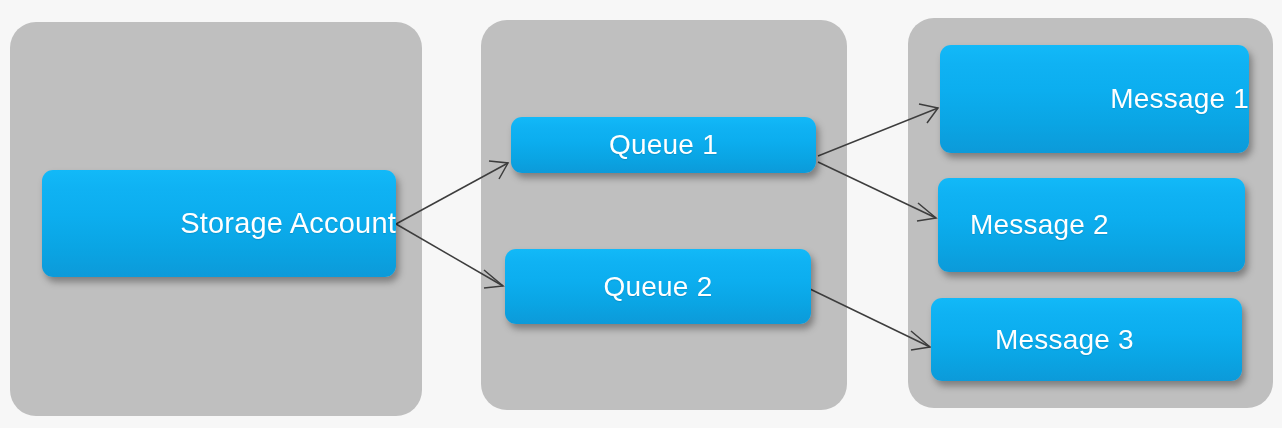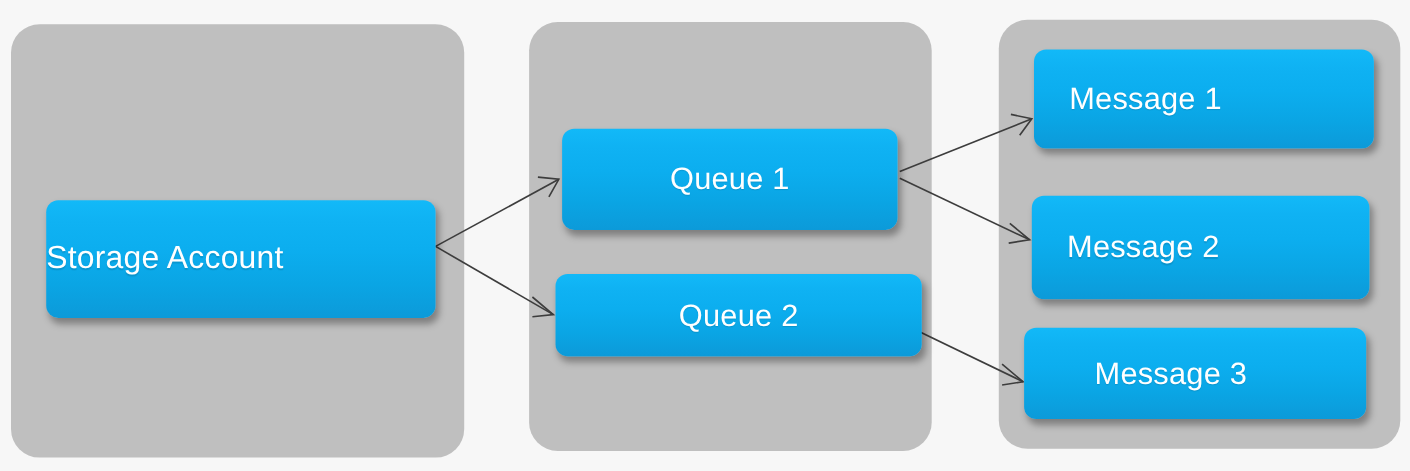--- a/index.html
+++ b/index.html
@@ -48,29 +48,29 @@
   }
   .node-label {
     color: #ffffff;
     font-family: "Liberation Sans", sans-serif;
     font-weight: 400;
     letter-spacing: 0.2px;
     white-space: nowrap;
     text-shadow: 0 1px 1px rgba(0,0,0,0.12);
   }
 
-  #node-storage-account { left: 42px;  top: 170px; width: 354px; height: 107px; justify-content: flex-start; margin-top: 12px; }
+  #node-storage-account { left: 42px;  top: 170px; width: 354px; height: 107px; justify-content: flex-end; }
   #node-storage-account .node-label { font-size: 29px; }
 
-  #node-queue-1 { left: 511px; top: 117px; width: 305px; height: 92px; justify-content: center; }
-  #node-queue-2 { left: 505px; top: 249px; width: 333px; height: 75px; justify-content: center; }
+  #node-queue-1 { left: 511px; top: 117px; width: 305px; height: 56px; justify-content: center; }
+  #node-queue-2 { left: 505px; top: 249px; width: 306px; height: 75px; justify-content: center; }
   #node-queue-1 .node-label,
   #node-queue-2 .node-label { font-size: 28px; }
 
-  #node-message-1 { left: 940px; top: 45px;  width: 309px; height: 90px; justify-content: flex-start; padding-left: 32px; }
+  #node-message-1 { left: 940px; top: 45px;  width: 309px; height: 108px; justify-content: flex-end; padding-left: 32px; }
   #node-message-2 { left: 938px; top: 178px; width: 307px; height: 94px; justify-content: flex-start; padding-left: 32px; }
   #node-message-3 { left: 931px; top: 298px; width: 311px; height: 83px; justify-content: flex-start; padding-left: 64px; }
   #node-message-1 .node-label,
   #node-message-2 .node-label,
   #node-message-3 .node-label { font-size: 28px; }
 
   
   #connectors {
     position: absolute;
     left: 0; top: 0;

